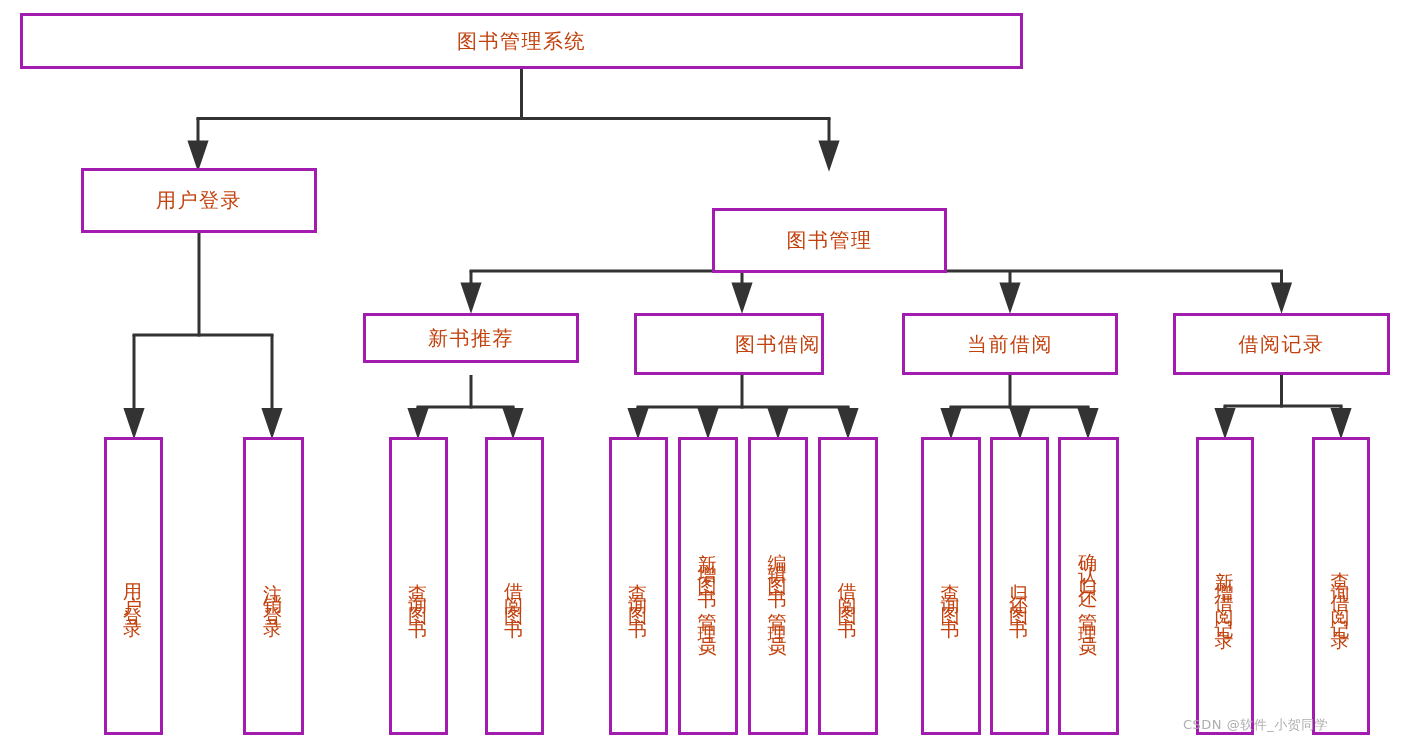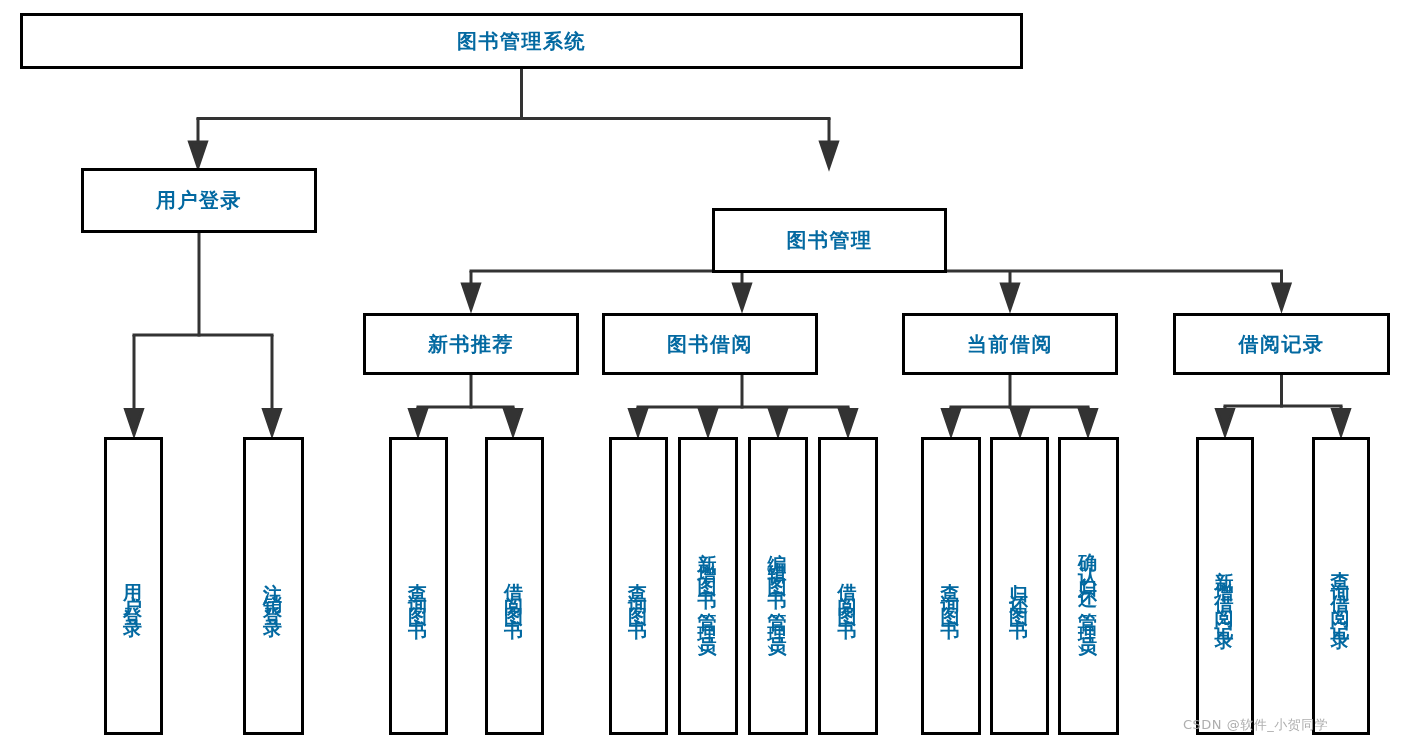--- a/index.html
+++ b/index.html
@@ -14,30 +14,29 @@
   .wires {
     position: absolute;
     left: 0; top: 0;
     width: 1405px; height: 747px;
     pointer-events: none;
   }
   .box {
     position: absolute;
     box-sizing: border-box;
     background: #ffffff;
-    border: 3px solid #000000;
+    border: 3px solid #a21caf;
     display: flex;
     align-items: center;
     justify-content: center;
-    color: #0369a1;
+    color: #c2410c;
     font-size: 20px;
     letter-spacing: 1.5px;
     text-align: center;
     white-space: nowrap;
-    font-weight: bold;
   }
   .leaf {
     writing-mode: vertical-rl;
     text-orientation: mixed;
     font-size: 19px;
     letter-spacing: 12px;
     white-space: normal;
   }
   .leaf span { padding-top: 12px; }
   .watermark {
@@ -122,24 +121,24 @@
     <span>图书管理系统</span>
   </div>
 
   <div class="box" style="left:81px; top:168px; width:236px; height:65px;">
     <span>用户登录</span>
   </div>
   <div class="box" style="left:712px; top:168px; width:235px; height:65px;margin-top:40px;">
     <span>图书管理</span>
   </div>
 
-  <div class="box" style="left:363px; top:313px; width:216px; height:62px;">
+  <div class="box" style="left:363px; top:313px; width:216px; height:50px;">
     <span>新书推荐</span>
   </div>
-  <div class="box" style="left:602px; top:313px; width:216px; height:62px;">
+  <div class="box" style="left:634px; top:313px; width:190px; height:62px;justify-content:flex-end;">
     <span>图书借阅</span>
   </div>
   <div class="box" style="left:902px; top:313px; width:216px; height:62px;">
     <span>当前借阅</span>
   </div>
   <div class="box" style="left:1173px; top:313px; width:217px; height:62px;">
     <span>借阅记录</span>
   </div>
 
   <div class="box leaf" style="left:104px; top:437px; width:59px; height:298px;">

